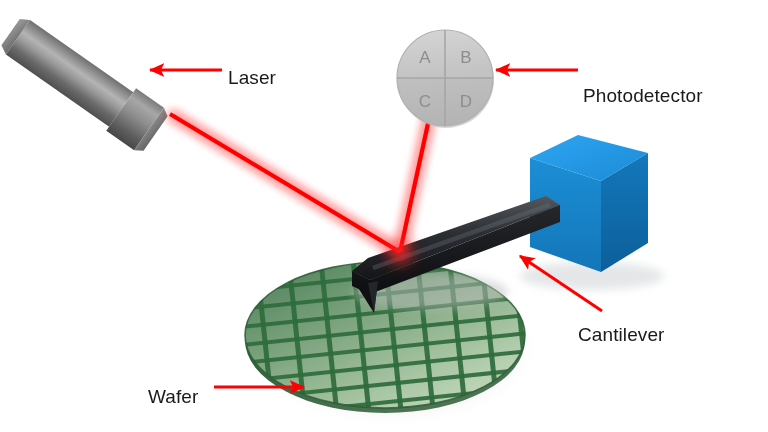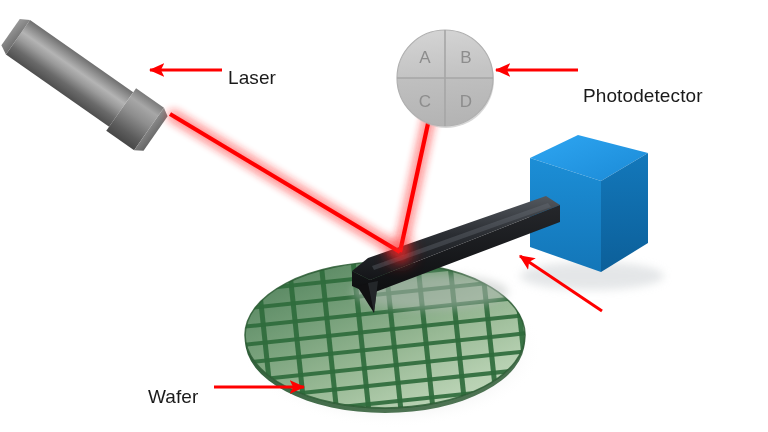--- a/index.html
+++ b/index.html
@@ -248,16 +248,17 @@
       <line x1="578" y1="70" x2="496" y2="70" marker-end="url(#arrowHead)"></line>
       <line x1="602" y1="311" x2="520" y2="256" marker-end="url(#arrowHead)"></line>
       <line x1="214" y1="387" x2="304" y2="387" marker-end="url(#arrowHead)"></line>
     </g>
   </svg>
 
   <div class="lbl" id="label-laser">Laser</div>
 
   <div class="lbl" id="label-photodetector">Photodetector</div>
 
+  <div class="lbl" id="label-cantilever">Cantilever</div>
 
   <div class="lbl" id="label-wafer">Wafer</div>
 
 </div>
 
 </body></html>

